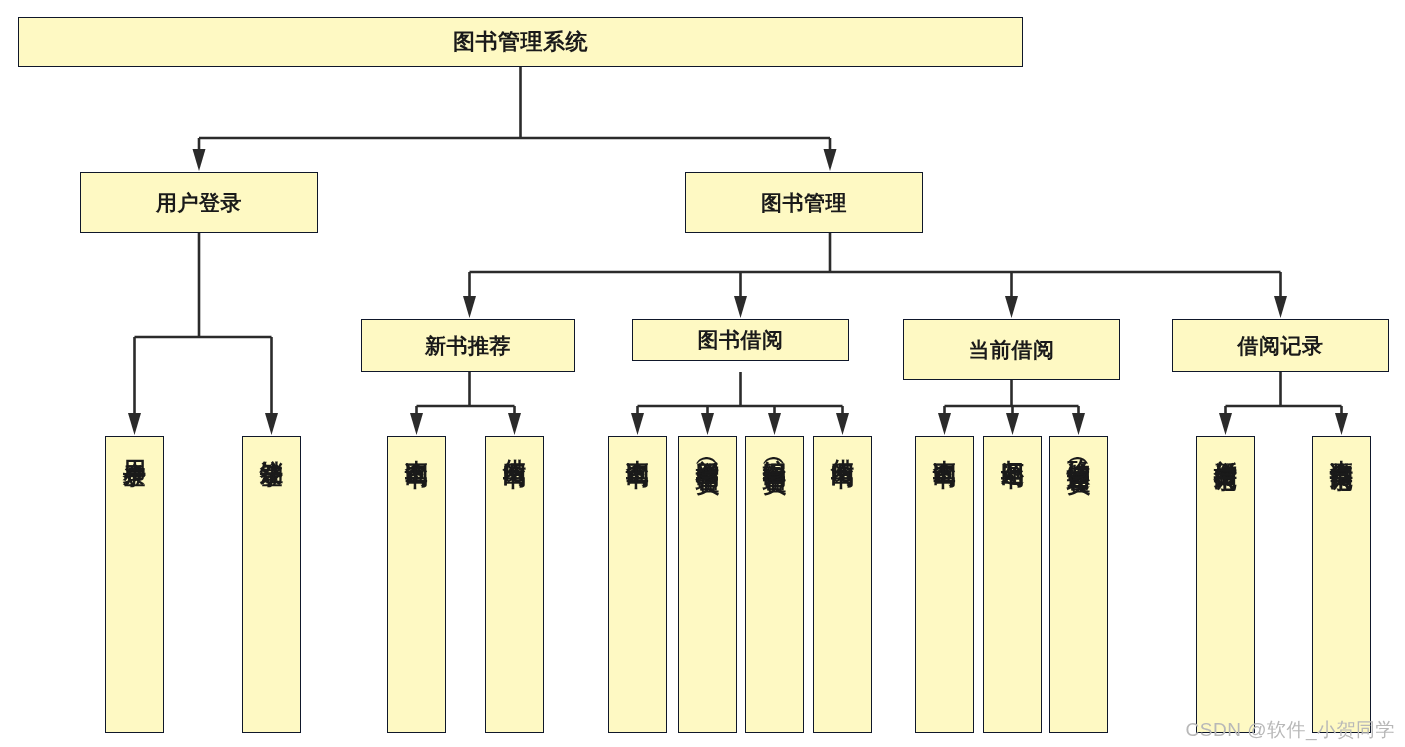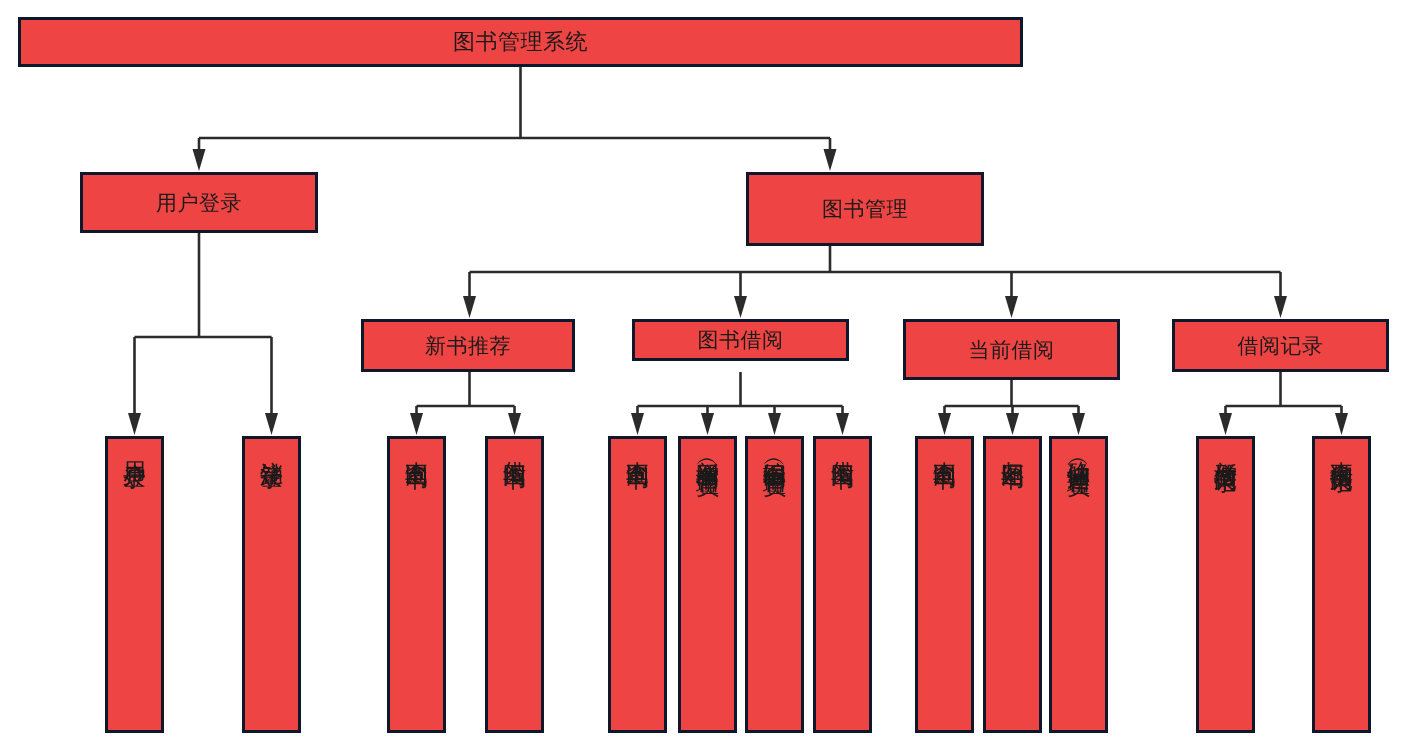--- a/index.html
+++ b/index.html
@@ -15,26 +15,27 @@
     position: relative;
   }
   #diagram-root {
     position: relative;
     width: 1405px;
     height: 747px;
   }
   .node {
     position: absolute;
     box-sizing: border-box;
-    background: #ef4444;
-    border: 3px solid #0f172a;
+    background: #fef9c3;
+    border: 1px solid #0f172a;
     display: flex;
     align-items: center;
     justify-content: center;
     color: #1a1a1a;
+    font-weight: bold;
   }
   .node-label {
     display: block;
     text-align: center;
     line-height: 1.12;
     letter-spacing: 0.5px;
     white-space: pre-line;
   }
   .node.horizontal .node-label {
     font-size: 21px;
@@ -140,21 +141,21 @@
       <line x1="1341.5" y1="406" x2="1341.5" y2="416" class="edge-line"></line>
       <polygon points="1335,413 1348,413 1341.5,435" class="edge-arrow"></polygon>
     </svg>
   <div id="node-layer">
       <div class="node horizontal root" style="left: 18px; top: 17px; width: 1005px; height: 50px;">
         <span class="node-label">图书管理系统</span>
       </div>
       <div class="node horizontal" style="left: 80px; top: 172px; width: 238px; height: 61px;">
         <span class="node-label">用户登录</span>
       </div>
-      <div class="node horizontal" style="left: 746px; top: 172px; width: 238px; height: 74px;">
+      <div class="node horizontal" style="left: 685px; top: 172px; width: 238px; height: 61px;">
         <span class="node-label">图书管理</span>
       </div>
       <div class="node horizontal" style="left: 361px; top: 319px; width: 214px; height: 53px;">
         <span class="node-label">新书推荐</span>
       </div>
       <div class="node horizontal" style="left: 632px; top: 319px; width: 217px; height: 42px;">
         <span class="node-label">图书借阅</span>
       </div>
       <div class="node horizontal" style="left: 903px; top: 319px; width: 217px; height: 61px;">
         <span class="node-label">当前借阅</span>
@@ -195,13 +196,14 @@
       <div class="node vertical" style="left: 1049px; top: 436px; width: 59px; height: 297px;">
         <span class="node-label">确认归还（管理员）</span>
       </div>
       <div class="node vertical" style="left: 1196px; top: 436px; width: 59px; height: 297px;">
         <span class="node-label">新增借阅记录</span>
       </div>
       <div class="node vertical" style="left: 1312px; top: 436px; width: 59px; height: 297px;">
         <span class="node-label">查询借阅记录</span>
       </div>
     </div>
+  <div id="watermark">CSDN @软件_小贺同学</div>
 </div>
 
 </body></html>

